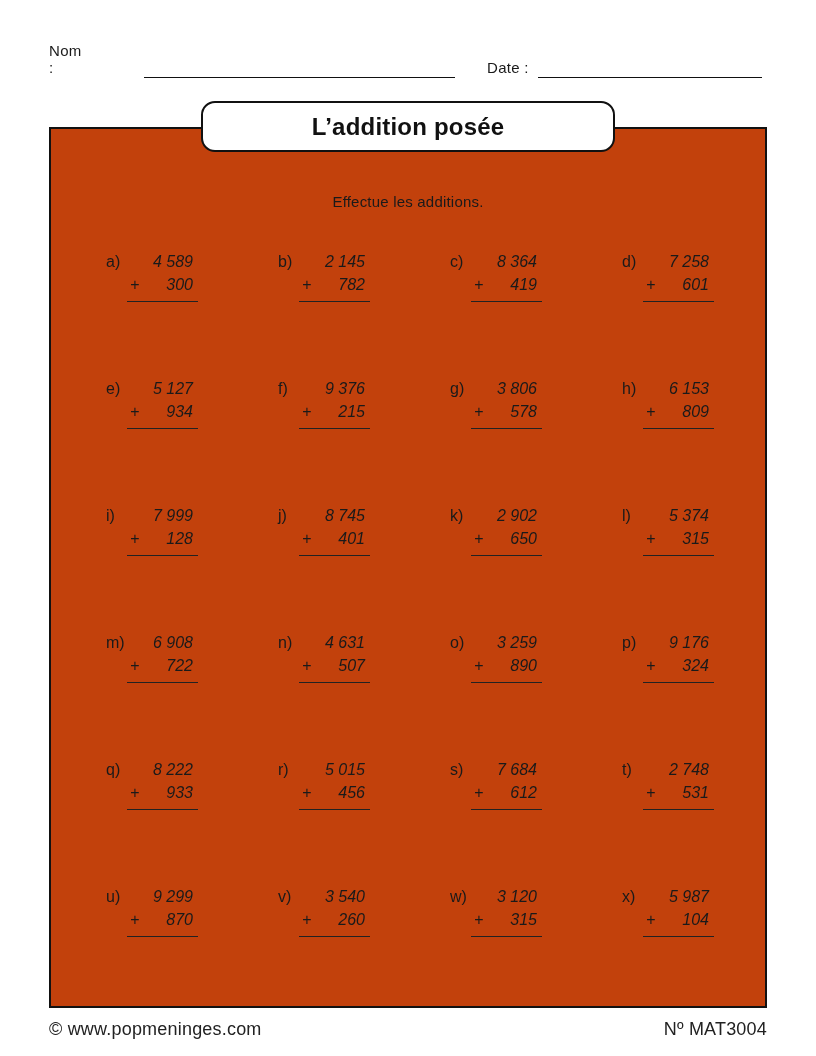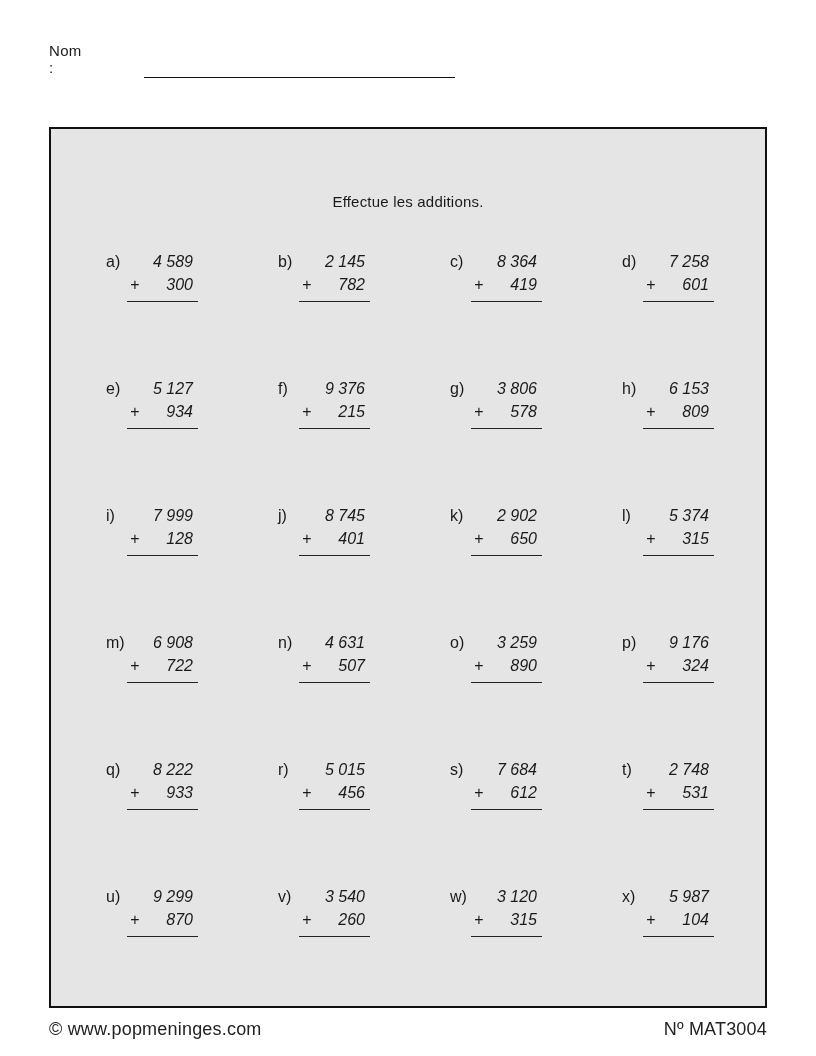--- a/index.html
+++ b/index.html
@@ -41,21 +41,21 @@
   .title-box h1 {
     font-size: 24px; font-weight: bold; letter-spacing: 0.2px; color: #111;
   }
 
   
   .main-box {
     position: absolute;
     left: 49px; top: 127px;
     width: 718px; height: 881px;
     border: 2.5px solid #111;
-    background: #e5e5e5;
+    background: #c2410c;
     z-index: 1;
   }
   .instruction {
     margin-top: 64px;
     text-align: center;
     font-size: 15px;
     letter-spacing: 0.2px;
   }
 
   
@@ -92,22 +92,29 @@
 </head>
 <body>
 
 <div class="page">
 
   <div class="header">
     <div class="field nom">
       <span class="flabel">Nom :</span>
       <span class="fline"></span>
     </div>
-  </div>
-
+    <div class="field date">
+      <span class="flabel">Date :</span>
+      <span class="fline"></span>
+    </div>
+  </div>
+
+  <div class="title-box">
+    <h1>L’addition posée</h1>
+  </div>
 
   <div class="main-box">
     <p class="instruction">Effectue les additions.</p>
     <div class="grid" id="problems-grid">
   <div class="problem">
     <span class="plabel">a)</span>
     <div class="pbody">
       <div class="top-addend">4 589</div>
       <div class="bottom-row">
         <span class="plus">+</span>

